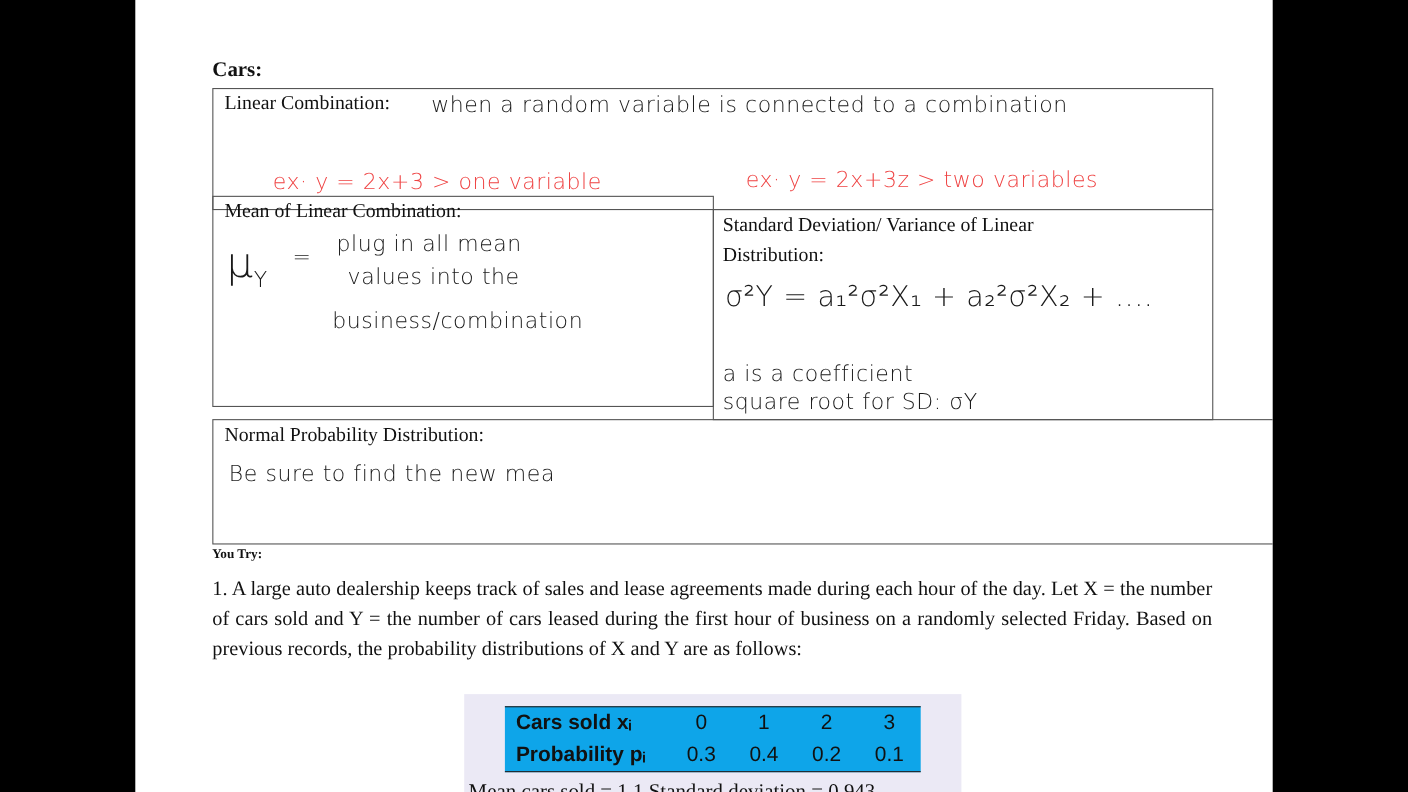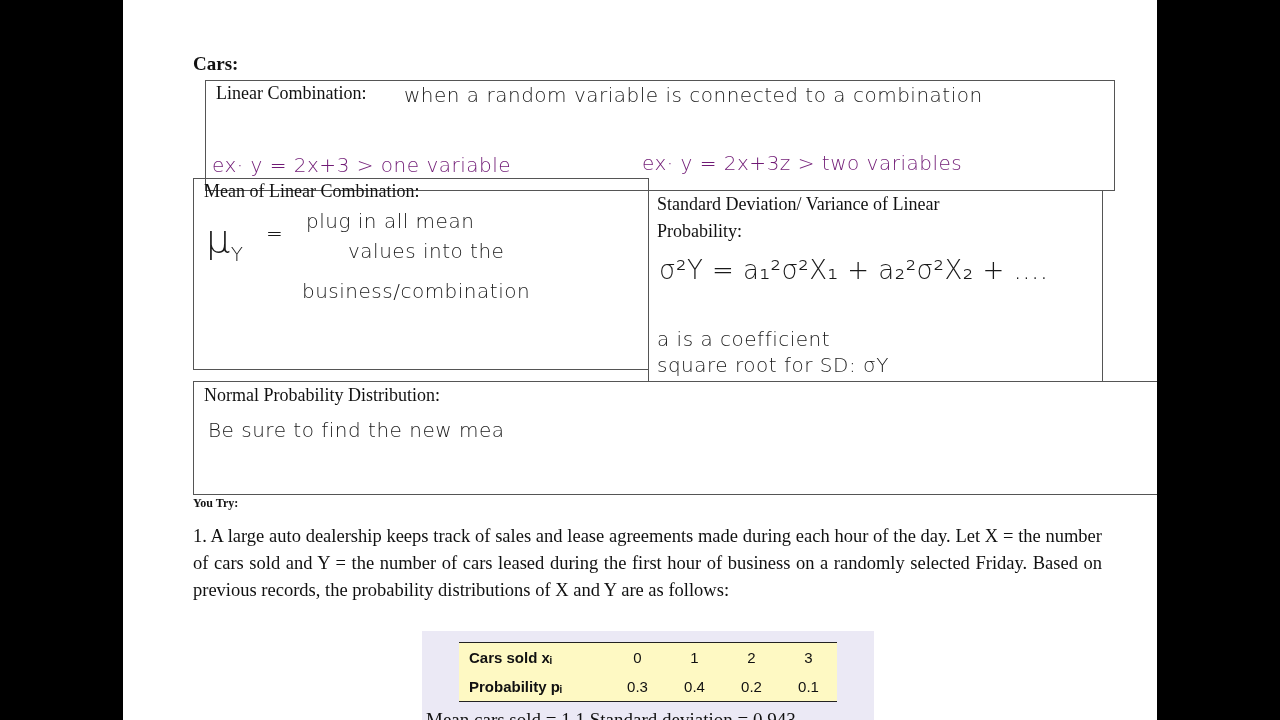--- a/index.html
+++ b/index.html
@@ -1,62 +1,62 @@
 <!DOCTYPE html>
 <html><head>
 <meta charset="utf-8">
 <style>
   html, body { margin:0; padding:0; }
   body { width:1280px; height:720px; background:#000; position:relative; overflow:hidden; }
   .page { position:absolute; left:123px; top:0; width:1034px; height:720px; background:#fff; overflow:hidden; }
   .serif { font-family:"Liberation Serif","DejaVu Serif",serif; color:#111; }
   .hand { font-family:"DejaVu Sans",sans-serif; color:#1a1a1a; font-weight:300; letter-spacing:0.5px; }
-  .red { color:#701a75; }
+  .red { color:#ef4444;margin-left:48px; }
   .abs { position:absolute; }
   .notes-title { left:70px; top:53px; font-size:19px; font-weight:bold; }
   .box { border:1px solid #555; position:absolute; box-sizing:border-box; }
   .label { font-size:18px; }
   .h-lg { font-size:20px; }
   .youtry { left:70px; top:496px; font-size:12px; font-weight:bold; }
   .para { left:70px; top:523px; width:909px; font-size:18.5px; line-height:27px; text-align:justify; }
   .tbl-wrap { position:absolute; left:299px; top:631px; width:452px; height:100px; background:#ebe9f5; }
-  .tbl { position:absolute; left:37px; top:11px; width:378px; border-top:1.5px solid #222; border-bottom:1.5px solid #222; background:#fef9c3; font-family:"Liberation Sans",sans-serif; font-size:15px; color:#111; }
+  .tbl { position:absolute; left:37px; top:11px; width:378px; border-top:1.5px solid #222; border-bottom:1.5px solid #222; background:#0ea5e9; font-family:"Liberation Sans",sans-serif; font-size:19px; color:#111; }
   .tbl-row { display:flex; height:29px; align-items:center; }
   .tbl-head { width:140px; padding-left:10px; font-weight:bold; }
   .tbl-cell { width:57px; text-align:center; }
   .tbl-partial { position:absolute; left:4px; top:78px; font-family:"Liberation Serif",serif; font-size:19px; color:#111; white-space:nowrap; }
 </style>
 </head>
 <body>
 
 <div class="page">
 
   <div class="abs serif notes-title">Cars:</div>
 
-  <div class="box" style="left:82px; top:80px; width:910px; height:111px;">
+  <div class="box" style="left:70px; top:80px; width:910px; height:111px;">
     <div class="abs serif label" style="left:10px; top:2px;">Linear Combination:</div>
     <div class="abs hand h-lg" style="left:198px; top:2px; white-space:nowrap;">when a random variable is connected to a combination</div>
     <div class="abs hand h-lg red" style="left:6px; top:72px; white-space:nowrap;">ex· y = 2x+3 &gt; one variable</div>
     <div class="abs hand h-lg red" style="left:436px; top:70px; white-space:nowrap;">ex· y = 2x+3z &gt; two variables</div>
   </div>
 
   <div class="box" style="left:70px; top:178px; width:456px; height:192px;padding-left:12px;">
     <div class="abs serif label" style="left:10px; top:2px;">Mean of Linear Combination:</div>
     <div class="abs hand" style="left:12px; top:38px; font-size:38px;">
       <span>μ</span><sub style="font-size:20px;">Y</sub>
     </div>
     <div class="abs hand h-lg" style="left:72px; top:42px;">=</div>
     <div class="abs hand h-lg" style="left:112px; top:30px; white-space:nowrap;">plug in all mean</div>
-    <div class="abs hand h-lg" style="left:122px; top:60px; white-space:nowrap;margin-left:32px;">values into the</div>
+    <div class="abs hand h-lg" style="left:122px; top:60px; white-space:nowrap;">values into the</div>
     <div class="abs hand h-lg" style="left:108px; top:100px; white-space:nowrap;">business/combination</div>
   </div>
 
   <div class="box" style="left:525px; top:190px; width:455px; height:192px;">
     <div class="abs serif label" style="left:8px; top:3px; white-space:nowrap;">Standard Deviation/ Variance of Linear</div>
-    <div class="abs serif label" style="left:8px; top:30px;">Probability:</div>
+    <div class="abs serif label" style="left:8px; top:30px;">Distribution:</div>
     <div class="abs hand" style="left:10px; top:64px; font-size:26px; white-space:nowrap;">σ²Y = a₁²σ²X₁ + a₂²σ²X₂ + ....</div>
     <div class="abs hand h-lg" style="left:8px; top:136px; white-space:nowrap;">a is a coefficient</div>
     <div class="abs hand h-lg" style="left:8px; top:162px; white-space:nowrap;">square root for SD: σY</div>
   </div>
 
   <div class="box" style="left:70px; top:381px; width:1056px; height:114px;padding-left:48px;">
     <div class="abs serif label" style="left:10px; top:3px;">Normal Probability Distribution:</div>
     <div class="abs hand h-lg" style="left:14px; top:36px; white-space:nowrap;">Be sure to find the new mea</div>
   </div>
 

